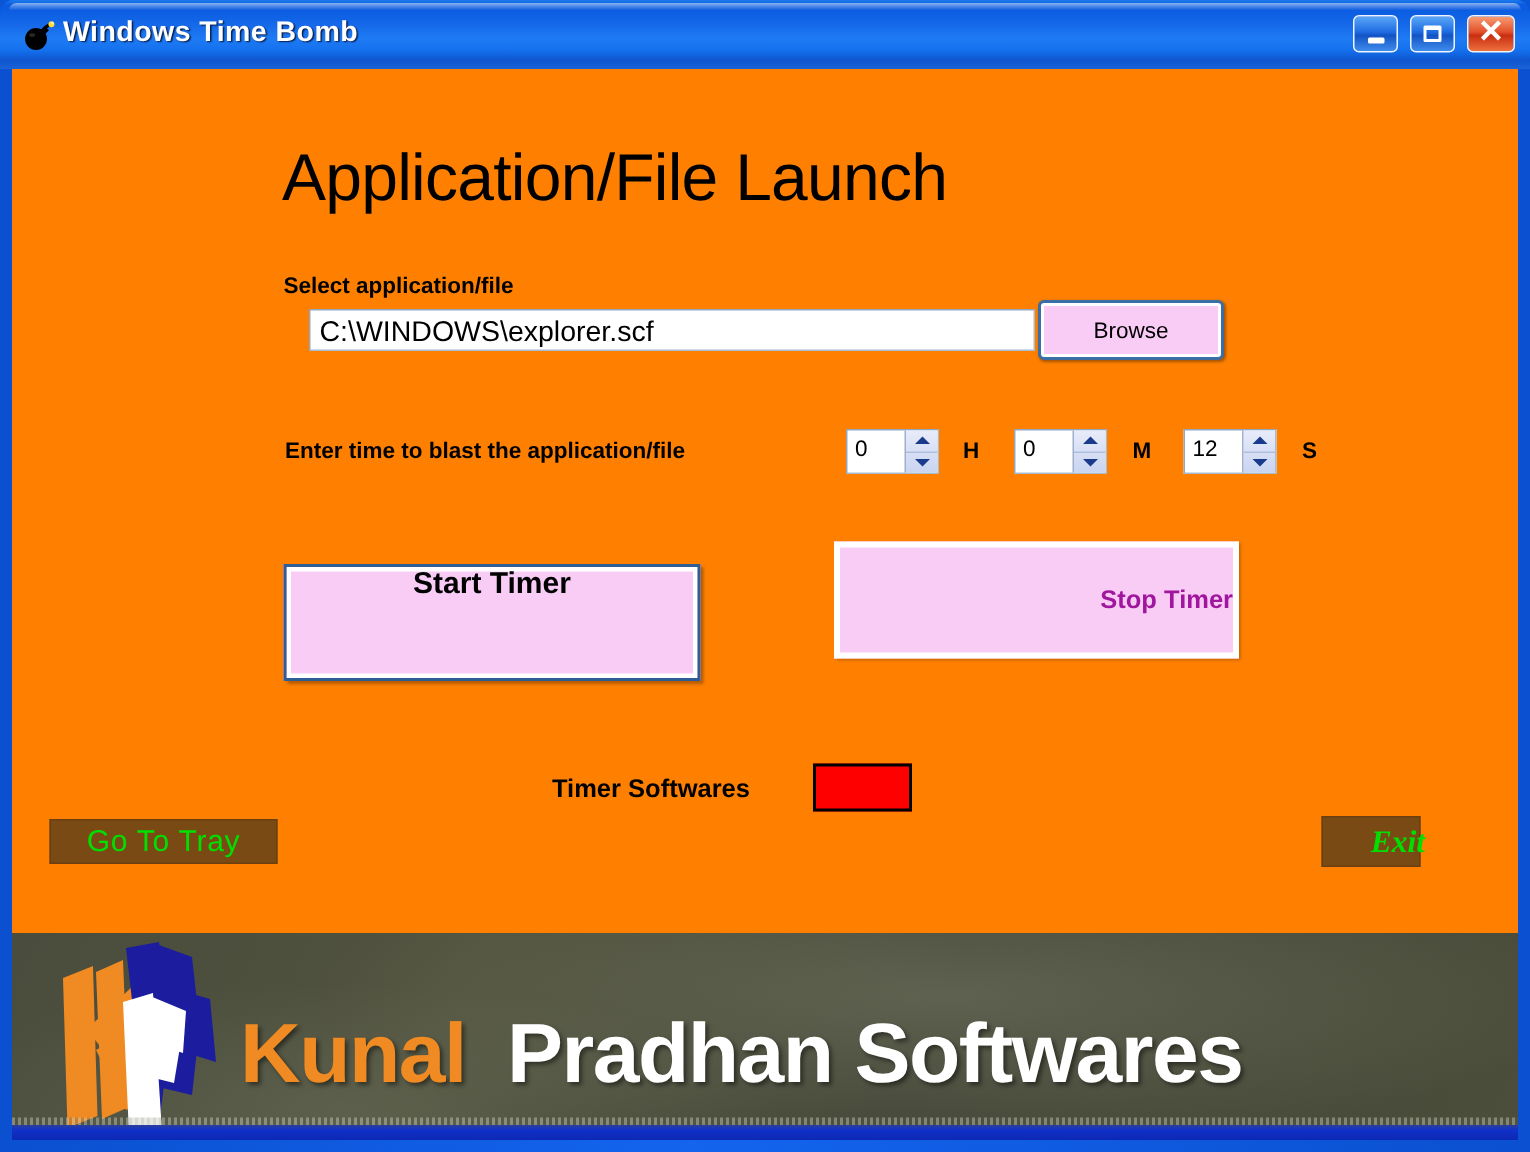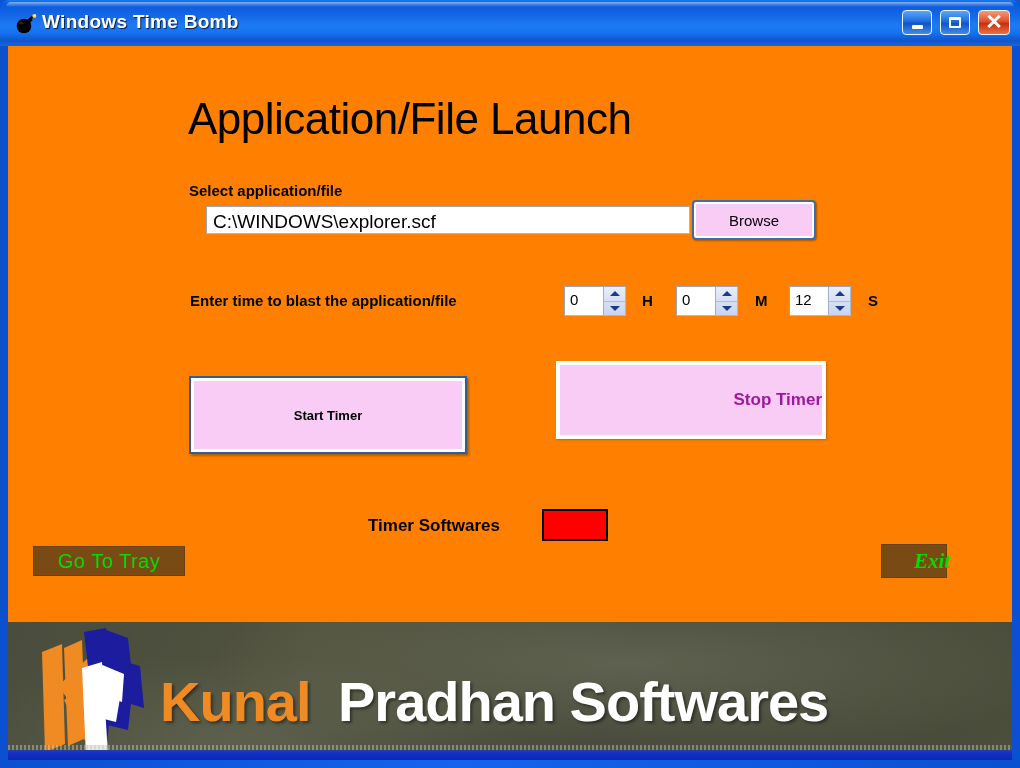--- a/index.html
+++ b/index.html
@@ -215,24 +215,24 @@
   
   #start-button {
     position: absolute;
     left: 181px; top: 330px;
     width: 278px; height: 78px;
     box-sizing: border-box;
     background: #F9CCF6;
     border: 2px solid #2F5E96;
     box-shadow: inset 0 0 0 3px #FFFFFF, 2px 2px 2px rgba(0,0,0,.30);
     color: #000000;
-    font-size: 13px; font-weight: bold;
-    font-family: "Liberation Sans", sans-serif;
-    cursor: pointer;
-    display: flex; align-items: center; justify-content: center;
+    font-size: 20px; font-weight: bold;
+    font-family: "Liberation Sans", sans-serif;
+    cursor: pointer;
+    display: flex; align-items: flex-start; justify-content: center;
   }
   #stop-button {
     position: absolute;
     left: 548px; top: 315px;
     width: 270px; height: 78px;
     box-sizing: border-box;
     background: #F9CCF6;
     border: 4px solid #FFFFFF;
     box-shadow: 1px 1px 2px rgba(0,0,0,.25);
     color: #A0179E;

